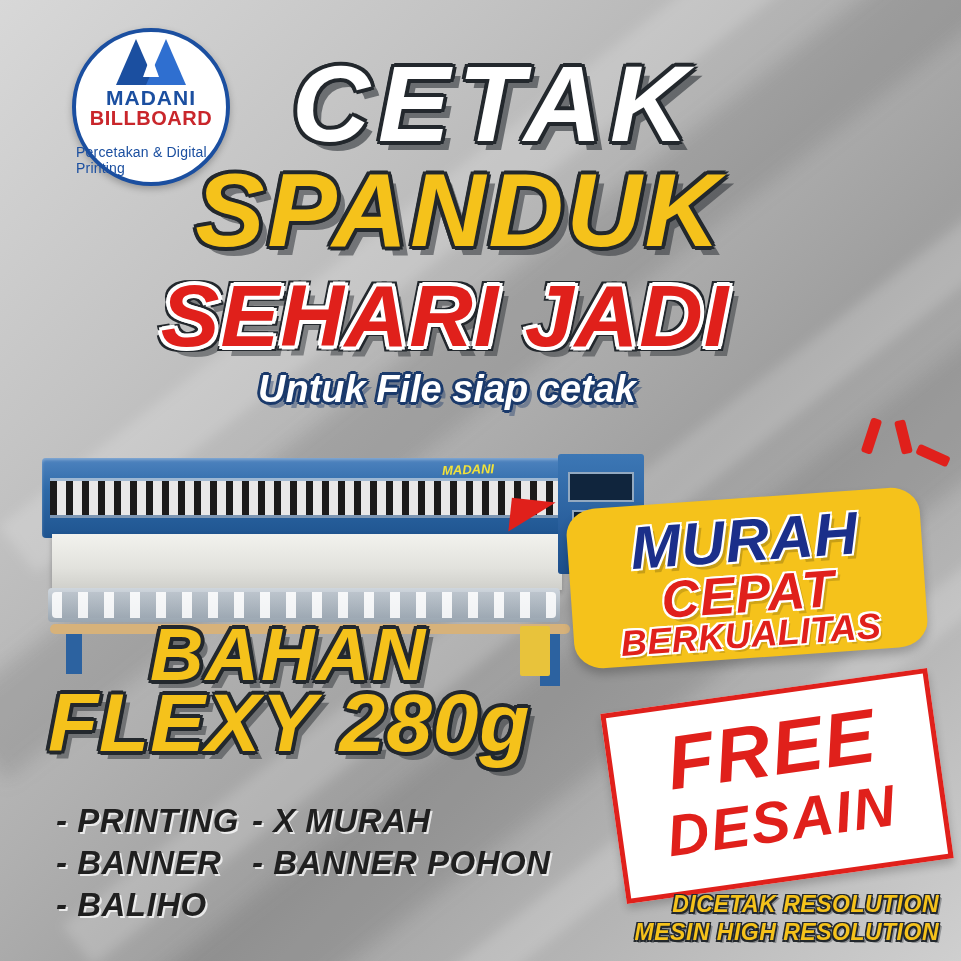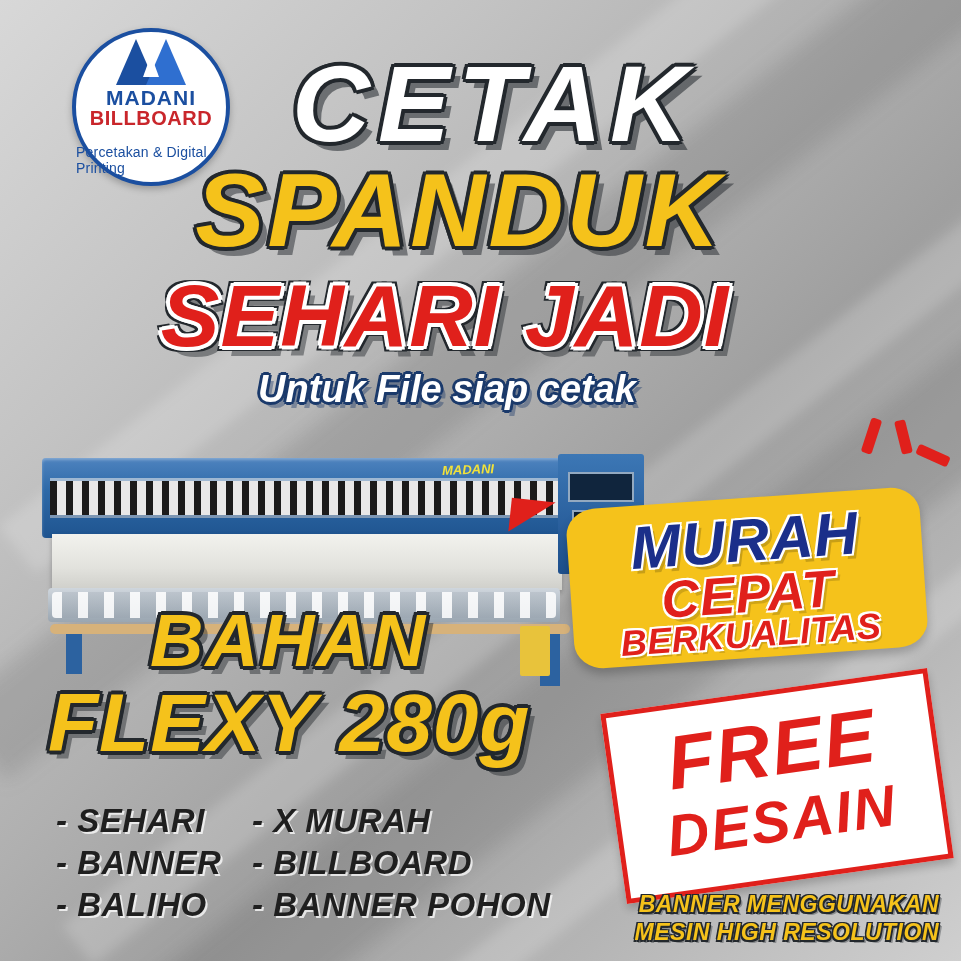--- a/index.html
+++ b/index.html
@@ -326,21 +326,21 @@
     width: 0; height: 0;
     border-left: 44px solid #e0201b;
     border-bottom: 34px solid transparent;
     transform: rotate(6deg);
   }
 
   
   .bahan {
     position: absolute;
     left: 150px;
-    top: 598px;
+    top: 612px;
     font-size: 74px;
     font-weight: bold;
     font-style: italic;
     color: #f5c21b;
     letter-spacing: 2px;
     text-shadow:
       -3px -3px 0 #23282d, 3px -3px 0 #23282d, -3px 3px 0 #23282d, 3px 3px 0 #23282d,
       0 -4px 0 #23282d, 0 4px 0 #23282d, -4px 0 0 #23282d, 4px 0 0 #23282d,
       7px 8px 0 rgba(35,40,45,0.45);
   }
@@ -485,28 +485,27 @@
 
   <div class="bahan">BAHAN</div>
   <div class="flexy">FLEXY 280g</div>
 
   <div class="free-stamp">
     <div class="f1">FREE</div>
     <div class="f2">DESAIN</div>
   </div>
 
   <div class="list list-left">
-    <div>- SEHARI</div>
+    <div>- PRINTING</div>
     <div>- BANNER</div>
     <div>- BALIHO</div>
   </div>
   <div class="list list-right">
     <div>- X MURAH</div>
-    <div>- BILLBOARD</div>
     <div>- BANNER POHON</div>
   </div>
 
   <div class="footer">
-    <div>BANNER MENGGUNAKAN</div>
+    <div>DICETAK RESOLUTION</div>
     <div>MESIN HIGH RESOLUTION</div>
   </div>
 
 </div>
 
 </body></html>

